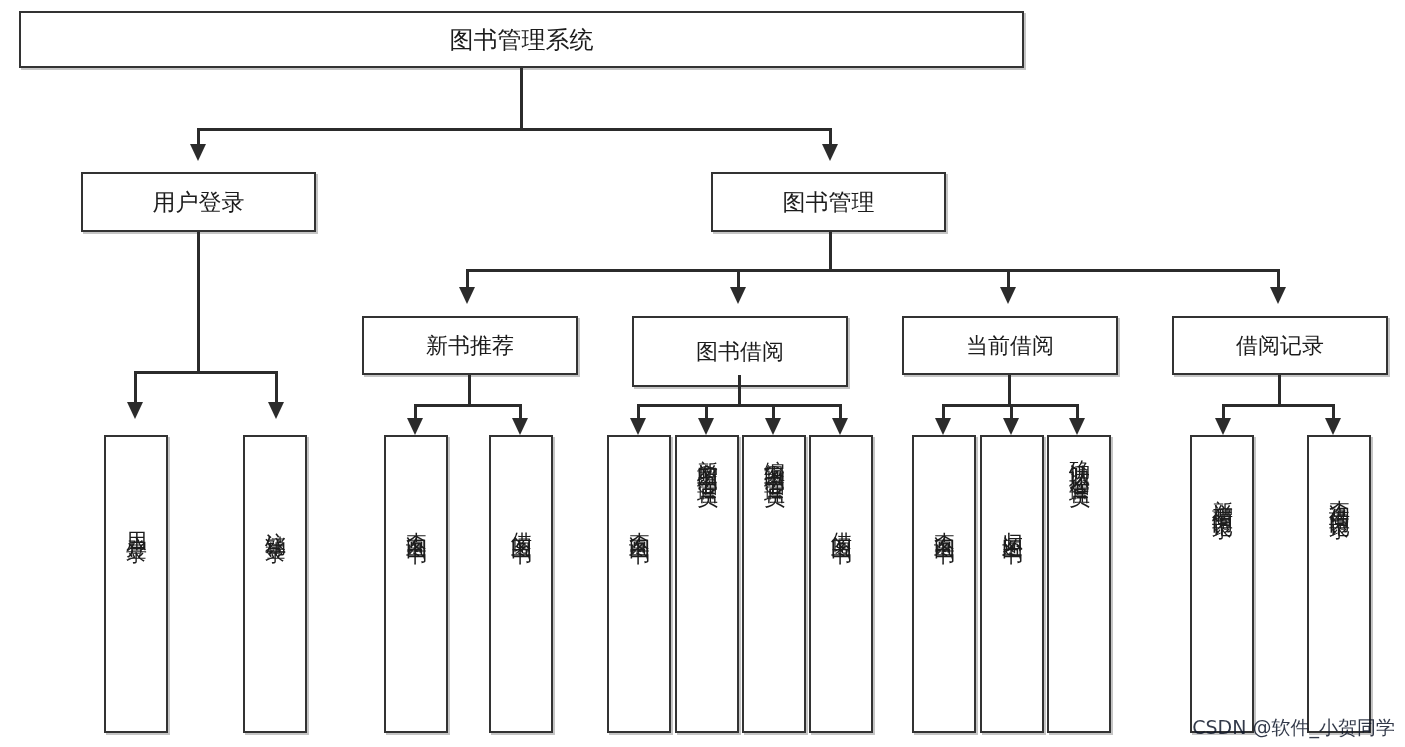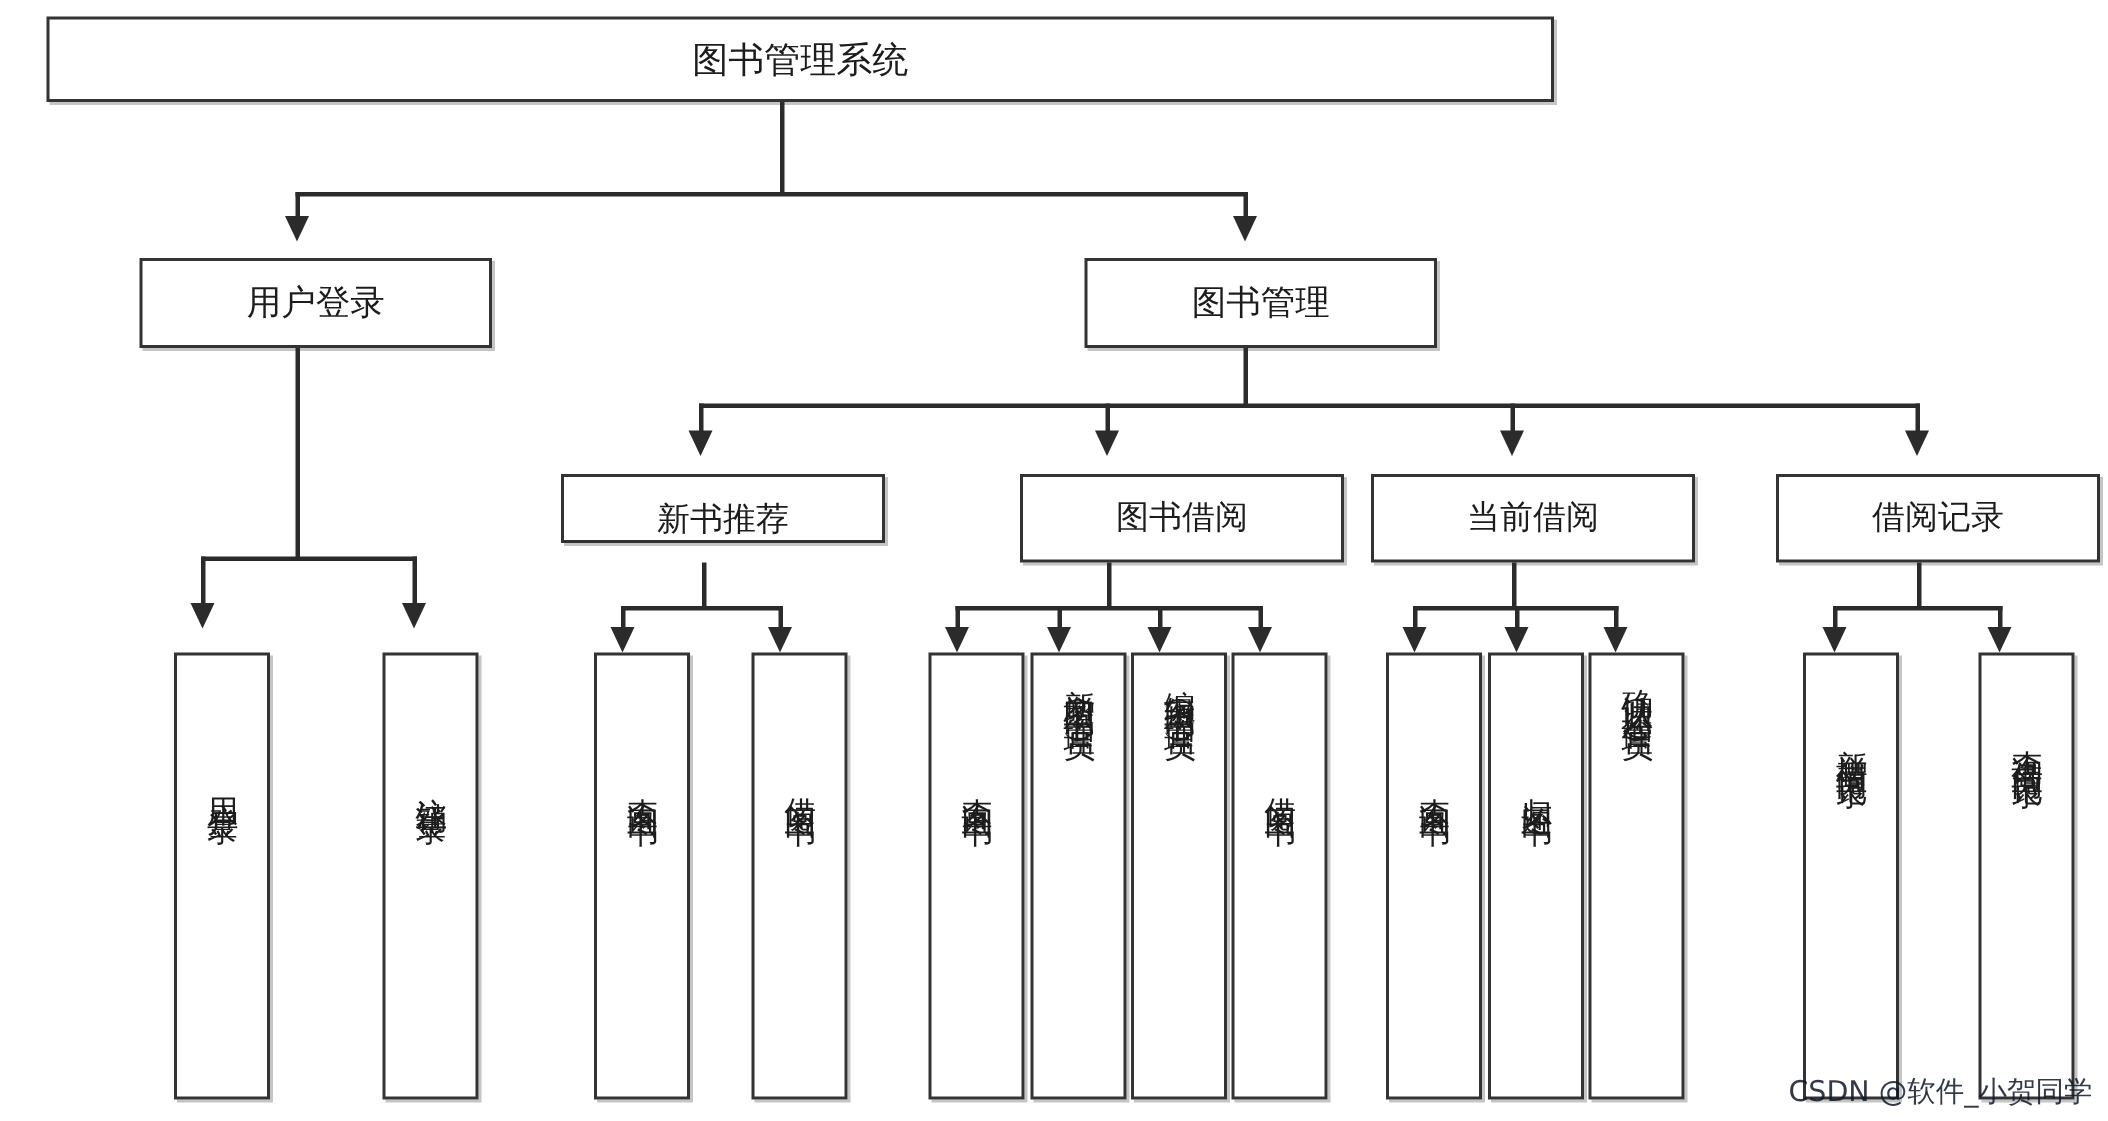--- a/index.html
+++ b/index.html
@@ -21,21 +21,20 @@
     box-sizing:border-box;
     background:#ffffff;
     border:2.5px solid #333333;
     box-shadow:2px 2px 0 0 rgba(150,150,150,0.55);
     display:flex;
     align-items:center;
     justify-content:center;
     text-align:center;
     line-height:1.25;
     color:#1c1c1c;
-    margin-left:12px;
   }
   .node.root{font-size:24px;}
   .node.lvl1{font-size:23px;}
   .node.lvl2{font-size:22px;}
   
   .node.leaf{
     font-size:21px;
     align-items:flex-start;
     justify-content:center;
     padding-top:0;
@@ -115,24 +114,24 @@
 
   <div class="edge v" style="left:737px;top:269px;width:3px;height:20px;"></div>
   <div class="arrow" style="left:730px;top:287px;"></div>
 
   <div class="edge v" style="left:1007px;top:269px;width:3px;height:20px;"></div>
   <div class="arrow" style="left:1000px;top:287px;"></div>
 
   <div class="edge v" style="left:1277px;top:269px;width:3px;height:20px;"></div>
   <div class="arrow" style="left:1270px;top:287px;"></div>
 
-  <div class="node lvl2" style="left:362px;top:316px;width:216px;height:46px;align-items:flex-end;">
+  <div class="node lvl2" style="left:362px;top:316px;width:216px;height:59px;">
     <span>新书推荐</span>
   </div>
-  <div class="node lvl2" style="left:668px;top:316px;width:216px;height:59px;">
+  <div class="node lvl2" style="left:632px;top:316px;width:216px;height:71px;">
     <span>图书借阅</span>
   </div>
   <div class="node lvl2" style="left:902px;top:316px;width:216px;height:59px;">
     <span>当前借阅</span>
   </div>
   <div class="node lvl2" style="left:1172px;top:316px;width:216px;height:59px;">
     <span>借阅记录</span>
   </div>
 
   <div class="edge v" style="left:468px;top:375px;width:3px;height:31px;"></div>

